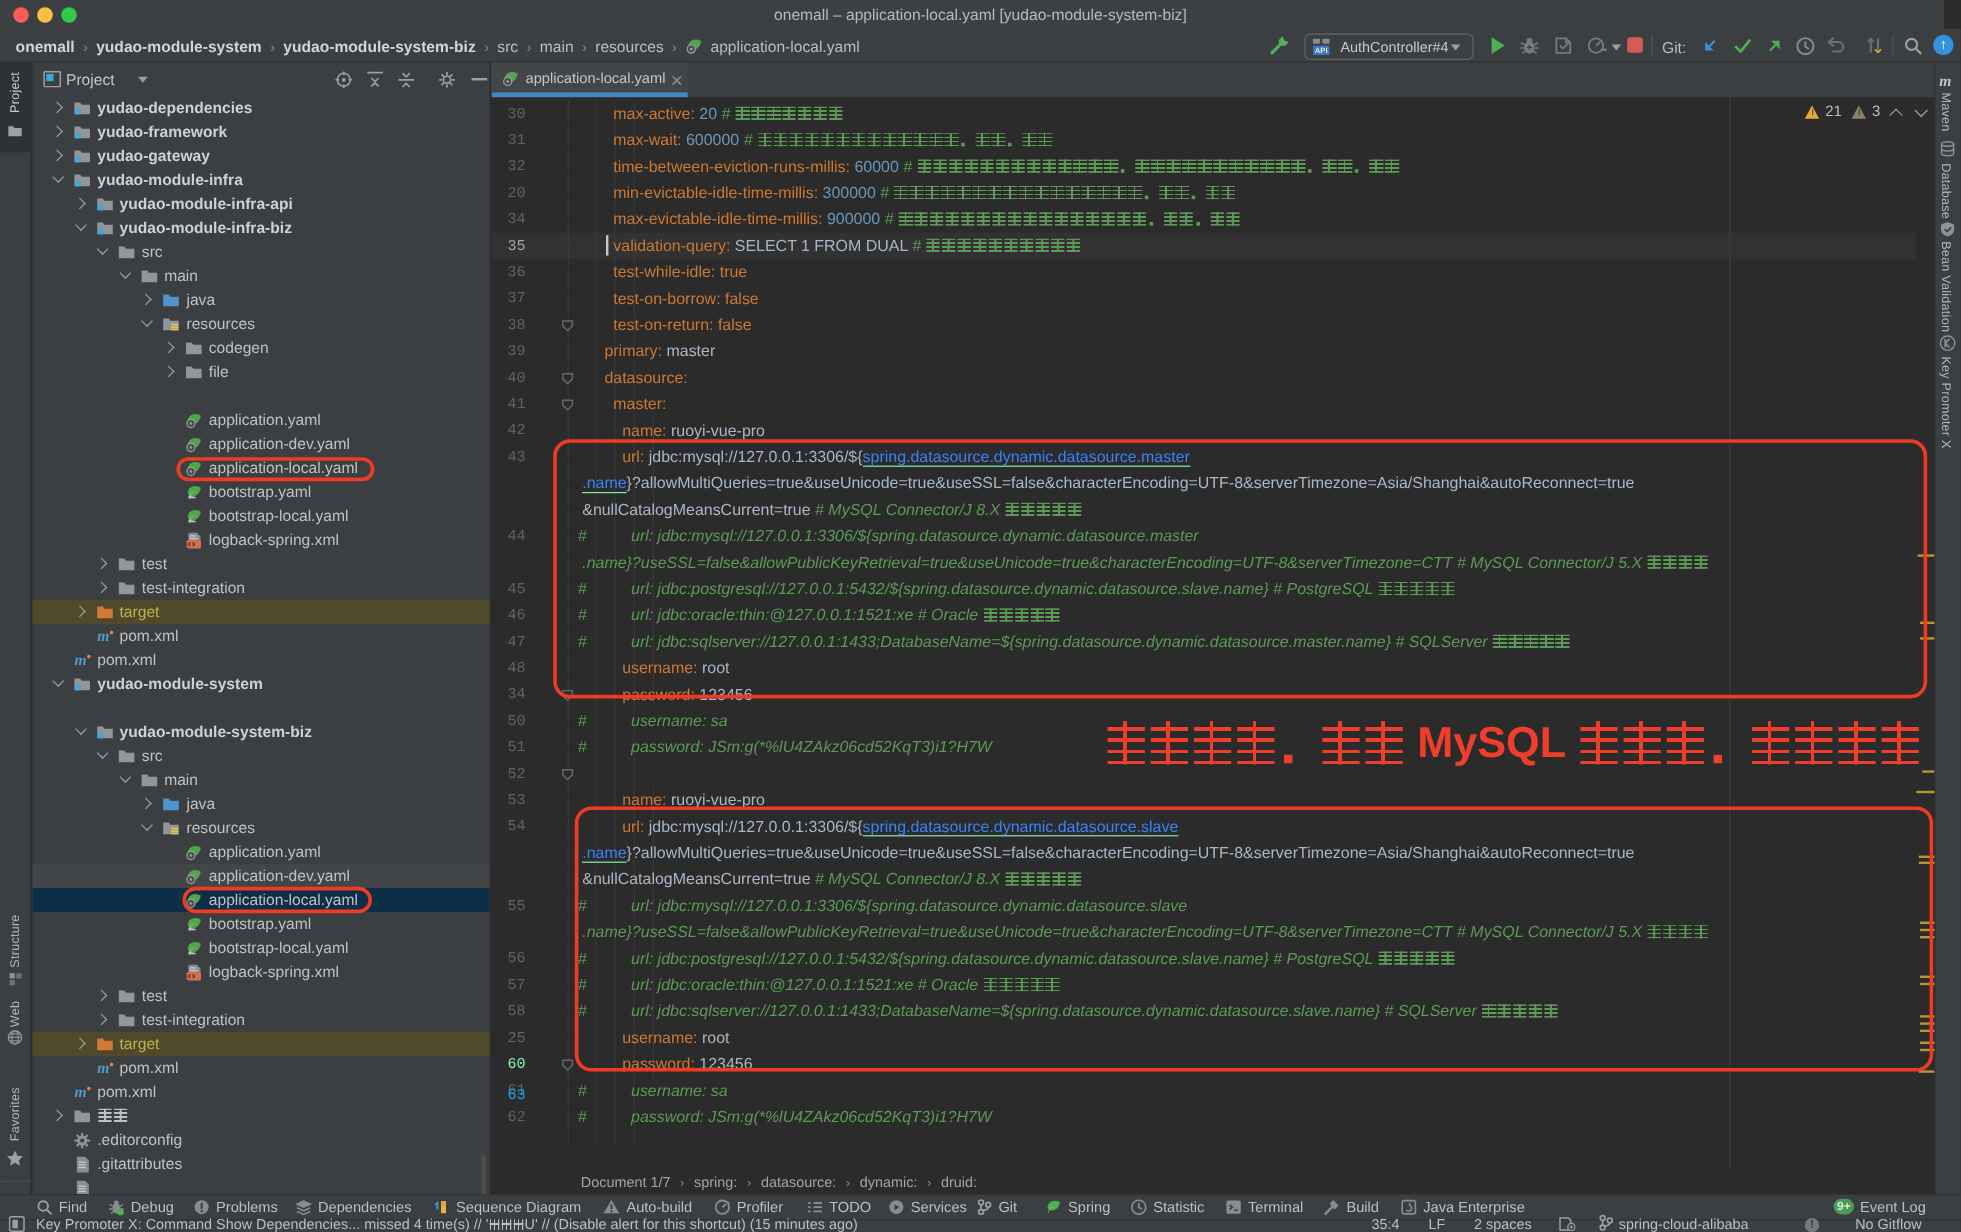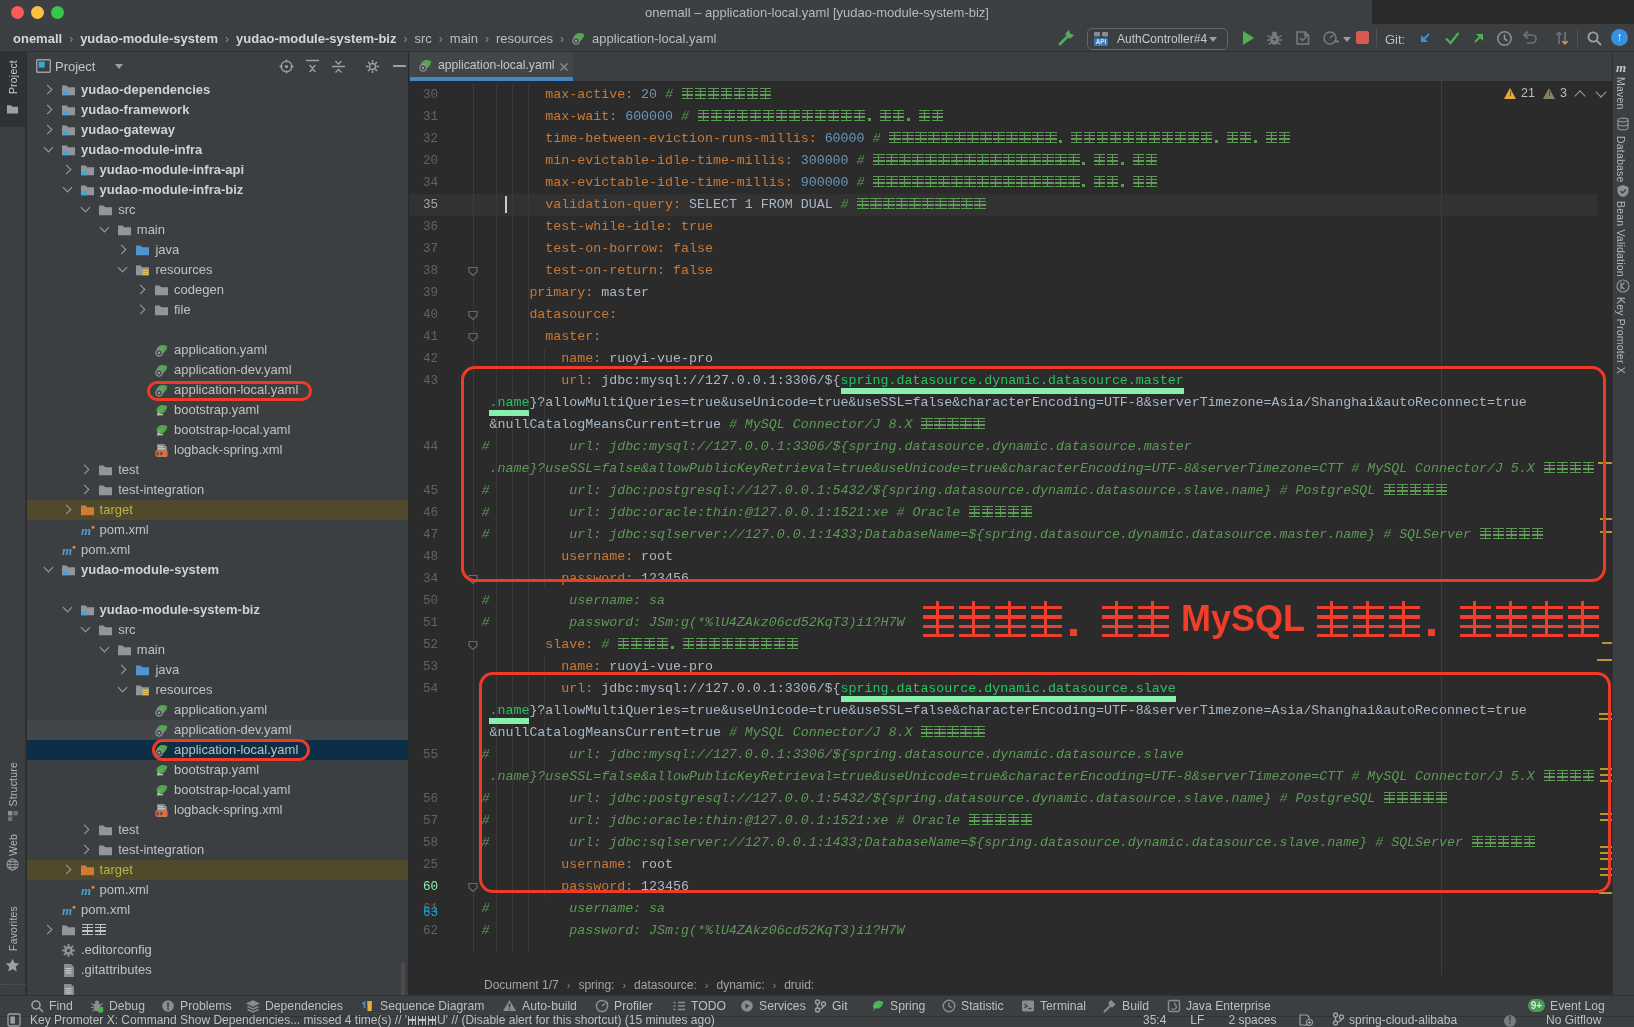--- a/index.html
+++ b/index.html
@@ -11,41 +11,41 @@
 .cjc{display:inline-block;width:11.4px;height:11px;margin:0 .8px;vertical-align:-1px;
  background:linear-gradient(currentColor,currentColor) 1px 8px/3px 3px no-repeat}
 .cjB{display:inline-block;width:31px;height:36px;margin:0 2.5px;vertical-align:-4px;
  background-image:linear-gradient(90deg,transparent 0 13px,currentColor 13px 16px,transparent 16px),
  repeating-linear-gradient(0deg,currentColor 0 3.2px,transparent 3.2px 9.2px)}
 .cjBc{display:inline-block;width:30px;height:36px;margin:0 2.5px;vertical-align:-4px;
  background:linear-gradient(currentColor,currentColor) 3px 28px/7px 7px no-repeat}
 .ky{display:inline-block;width:8px;height:9px;margin:0 1px;vertical-align:-1px;
  background-image:repeating-linear-gradient(90deg,currentColor 0 1.2px,transparent 1.2px 3.6px),linear-gradient(transparent 0 3.5px,currentColor 3.5px 5px,transparent 5px)}
 
-.r{position:absolute;left:481.5px;height:22px;line-height:22px;font-family:Liberation Mono, monospace;
+.r{position:absolute;left:481.5px;height:22px;line-height:22px;font-family:Liberation Sans, sans-serif;
  font-size:13.3px;color:#a9b7c6;white-space:pre}
 .ln{position:absolute;left:406px;width:32px;height:22px;line-height:22px;text-align:right;
  font-family:"Liberation Mono",monospace;font-size:12.6px;color:#606366}
 .k{color:#cc7832}.n{color:#6897bb}.c{color:#5c9a55;font-style:italic}
-.u{color:#22c55e;border-bottom:6px solid #86efac}
+.u{color:#3b82f6;border-bottom:1px solid #86efac}
 
 .tr{position:absolute;left:27px;width:382px;height:20px;line-height:20px;font-size:13px;color:#bfc1c3;white-space:nowrap}
 .tr b{font-weight:bold;color:#cfd1d3}
 .ti{position:absolute;top:3px}
 .tx{position:absolute;top:0}
 .cc{position:absolute;width:7px;height:7px;border-right:1.6px solid #9da0a3;border-bottom:1.6px solid #9da0a3;transform:rotate(-45deg);top:6px}
 .ce{position:absolute;width:7px;height:7px;border-right:1.6px solid #9da0a3;border-bottom:1.6px solid #9da0a3;transform:rotate(45deg);top:4px}
 
 .vlabel{color:#b3b6b8;font-size:10.5px;white-space:nowrap;letter-spacing:.2px}
 .stripe-l{writing-mode:vertical-rl;transform:rotate(180deg)}
 .stripe-r{writing-mode:vertical-rl}
 .toolitem{display:inline-flex;align-items:center;gap:5px;color:#bdbfc1;font-size:12.2px;height:21px}
 </style></head><body>
 <div id="app">
-    <div class="abs" style="left:0;top:0;width:1372px;height:24px;background:#3d4043">
+    <div class="abs" style="left:0;top:0;width:1620px;height:24px;background:#3d4043">
 <span class="abs" style="left:11px;top:6px;width:13px;height:13px;border-radius:50%;background:#fc5b57"></span>
 <span class="abs" style="left:31px;top:6px;width:13px;height:13px;border-radius:50%;background:#fdbe41"></span>
 <span class="abs" style="left:51px;top:6px;width:13px;height:13px;border-radius:50%;background:#34c84a"></span>
 <div class="abs" style="left:0;top:0;width:1634px;height:24px;line-height:25px;text-align:center;font-size:13px;color:#b7babc">onemall – application-local.yaml [yudao-module-system-biz]</div>
 </div>
 <div class="abs" style="left:0;top:24px;width:1634px;height:28px;background:#3c3f41;border-bottom:1px solid #323232">
 <div class="abs" style="left:13px;top:0;height:28px;line-height:29px;font-size:13px;white-space:nowrap"><span style="font-weight:bold;color:#d3d5d7">onemall</span><span style="color:#8a8d8f;font-size:12px;padding:0 7px">›</span><span style="font-weight:bold;color:#d3d5d7">yudao-module-system</span><span style="color:#8a8d8f;font-size:12px;padding:0 7px">›</span><span style="font-weight:bold;color:#d3d5d7">yudao-module-system-biz</span><span style="color:#8a8d8f;font-size:12px;padding:0 7px">›</span><span style="font-weight:normal;color:#bbbdbf">src</span><span style="color:#8a8d8f;font-size:12px;padding:0 7px">›</span><span style="font-weight:normal;color:#bbbdbf">main</span><span style="color:#8a8d8f;font-size:12px;padding:0 7px">›</span><span style="font-weight:normal;color:#bbbdbf">resources</span><span style="color:#8a8d8f;font-size:12px;padding:0 7px">›</span><span style="display:inline-block;vertical-align:-3px;margin-right:6px"><svg width="15" height="15" viewBox="0 0 15 15">
             <path d="M2.5 7.8C2.5 4.3 5.2 1.8 9 1.9c2.6.1 4.4 1.4 4.4 1.4s-.5 3.2-2.3 5.1c-1.6 1.7-3.4 2.3-5.3 1.9C3.9 10 2.5 9 2.5 7.8z" fill="#51a54c"></path>
             <path d="M3.2 12.9s.6-2.6 2.2-4.4C7 6.7 9.3 5.6 9.3 5.6 7 6.2 4.9 7.6 3.8 9.3c-.7 1.1-.9 2.6-.6 3.6z" fill="#87c383"></path>
             <circle cx="5.1" cy="9.9" r="3.4" fill="#4c4f51" stroke="#9aa0a3" stroke-width="1"></circle>
@@ -621,21 +621,20 @@
 <div class="r" style="top:524px"><span class="c">#          url: jdbc:sqlserver://127.0.0.1:1433;DatabaseName=${spring.datasource.dynamic.datasource.master.name} # SQLServer <i class="cj"></i><i class="cj"></i><i class="cj"></i><i class="cj"></i><i class="cj"></i></span></div>
 <div class="ln" style="top:546px;color:#606366">48</div>
 <div class="r" style="top:546px">          <span class="k">username:</span> root</div>
 <div class="ln" style="top:568px;color:#606366">34</div>
 <div class="r" style="top:568px">          <span class="k">password:</span> 123456</div>
 <div class="ln" style="top:590px;color:#606366">50</div>
 <div class="r" style="top:590px"><span class="c">#          username: sa</span></div>
 <div class="ln" style="top:612px;color:#606366">51</div>
 <div class="r" style="top:612px"><span class="c">#          password: JSm:g(*%lU4ZAkz06cd52KqT3)i1?H7W</span></div>
 <div class="ln" style="top:634px;color:#606366">52</div>
-<div class="r" style="top:634px">        <span class="k">slave:</span> <span class="c"># <i class="cj"></i><i class="cj"></i><i class="cj"></i><i class="cj"></i><i class="cjc"></i><i class="cj"></i><i class="cj"></i><i class="cj"></i><i class="cj"></i><i class="cj"></i><i class="cj"></i><i class="cj"></i><i class="cj"></i><i class="cj"></i></span></div>
 <div class="ln" style="top:656px;color:#606366">53</div>
 <div class="r" style="top:656px">          <span class="k">name:</span> ruoyi-vue-pro</div>
 <div class="ln" style="top:678px;color:#606366">54</div>
 <div class="r" style="top:678px">          <span class="k">url:</span> jdbc:mysql://127.0.0.1:3306/${<span class="u">spring.datasource.dynamic.datasource.slave</span></div>
 <div class="r" style="top:700px"> <span class="u">.name</span>}?allowMultiQueries=true&amp;useUnicode=true&amp;useSSL=false&amp;characterEncoding=UTF-8&amp;serverTimezone=Asia/Shanghai&amp;autoReconnect=true</div>
 <div class="r" style="top:722px"> &amp;nullCatalogMeansCurrent=true <span class="c"># MySQL Connector/J 8.X <i class="cj"></i><i class="cj"></i><i class="cj"></i><i class="cj"></i><i class="cj"></i></span></div>
 <div class="ln" style="top:744px;color:#606366">55</div>
 <div class="r" style="top:744px"><span class="c">#          url: jdbc:mysql://127.0.0.1:3306/${spring.datasource.dynamic.datasource.slave</span></div>
 <div class="r" style="top:766px"> <span class="c">.name}?useSSL=false&amp;allowPublicKeyRetrieval=true&amp;useUnicode=true&amp;characterEncoding=UTF-8&amp;serverTimezone=CTT # MySQL Connector/J 5.X <i class="cj"></i><i class="cj"></i><i class="cj"></i><i class="cj"></i></span></div>
 <div class="ln" style="top:788px;color:#606366">56</div>

